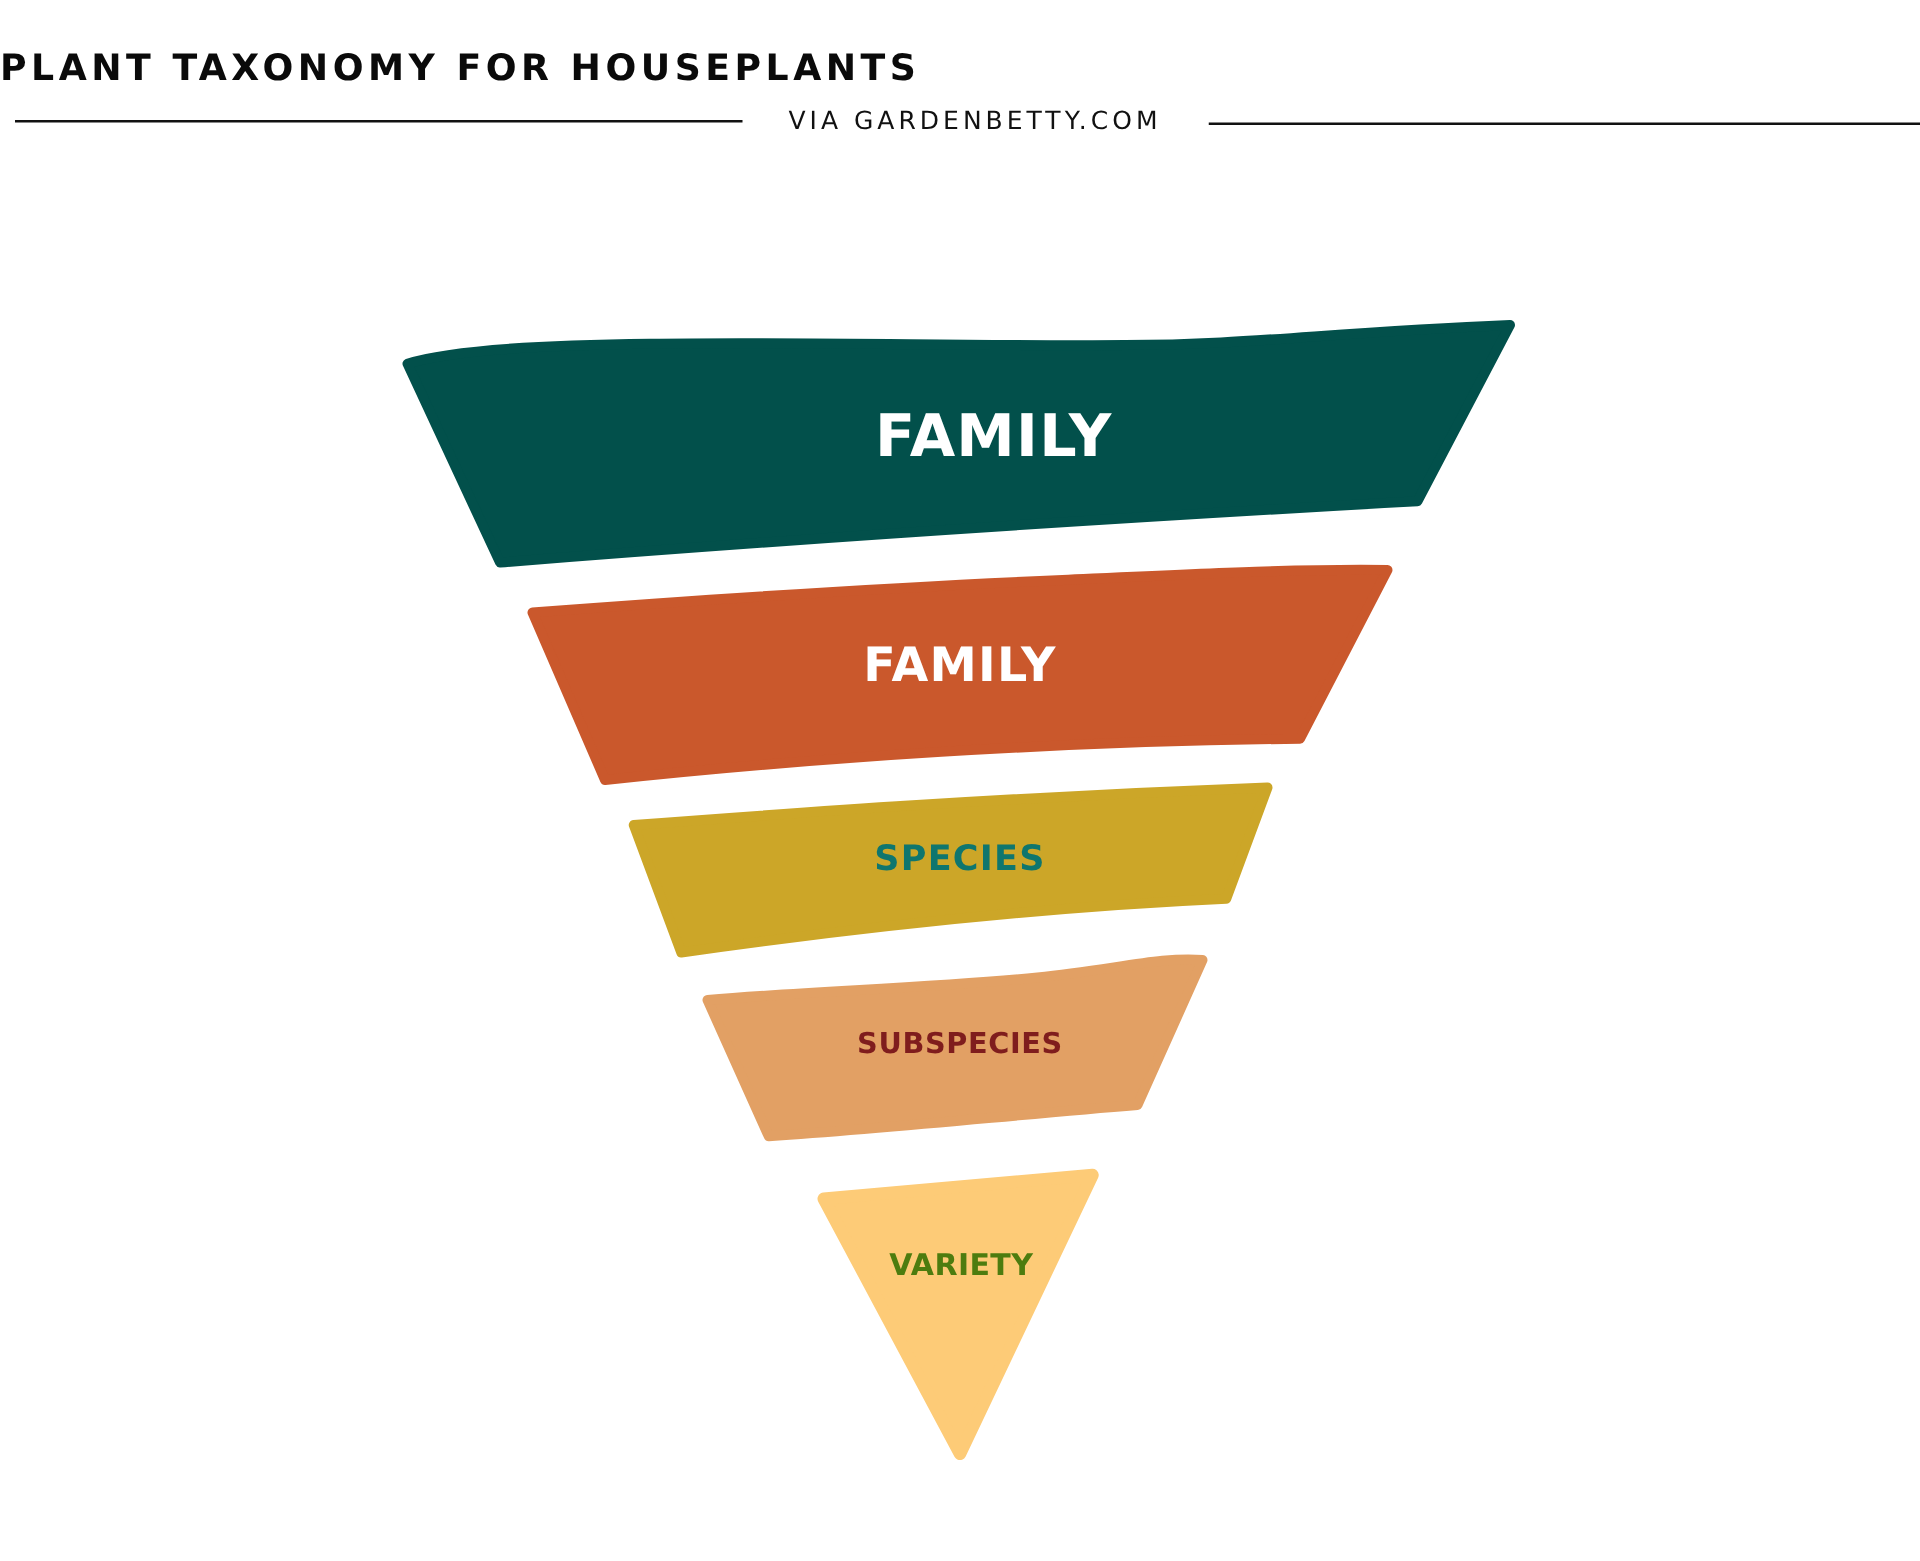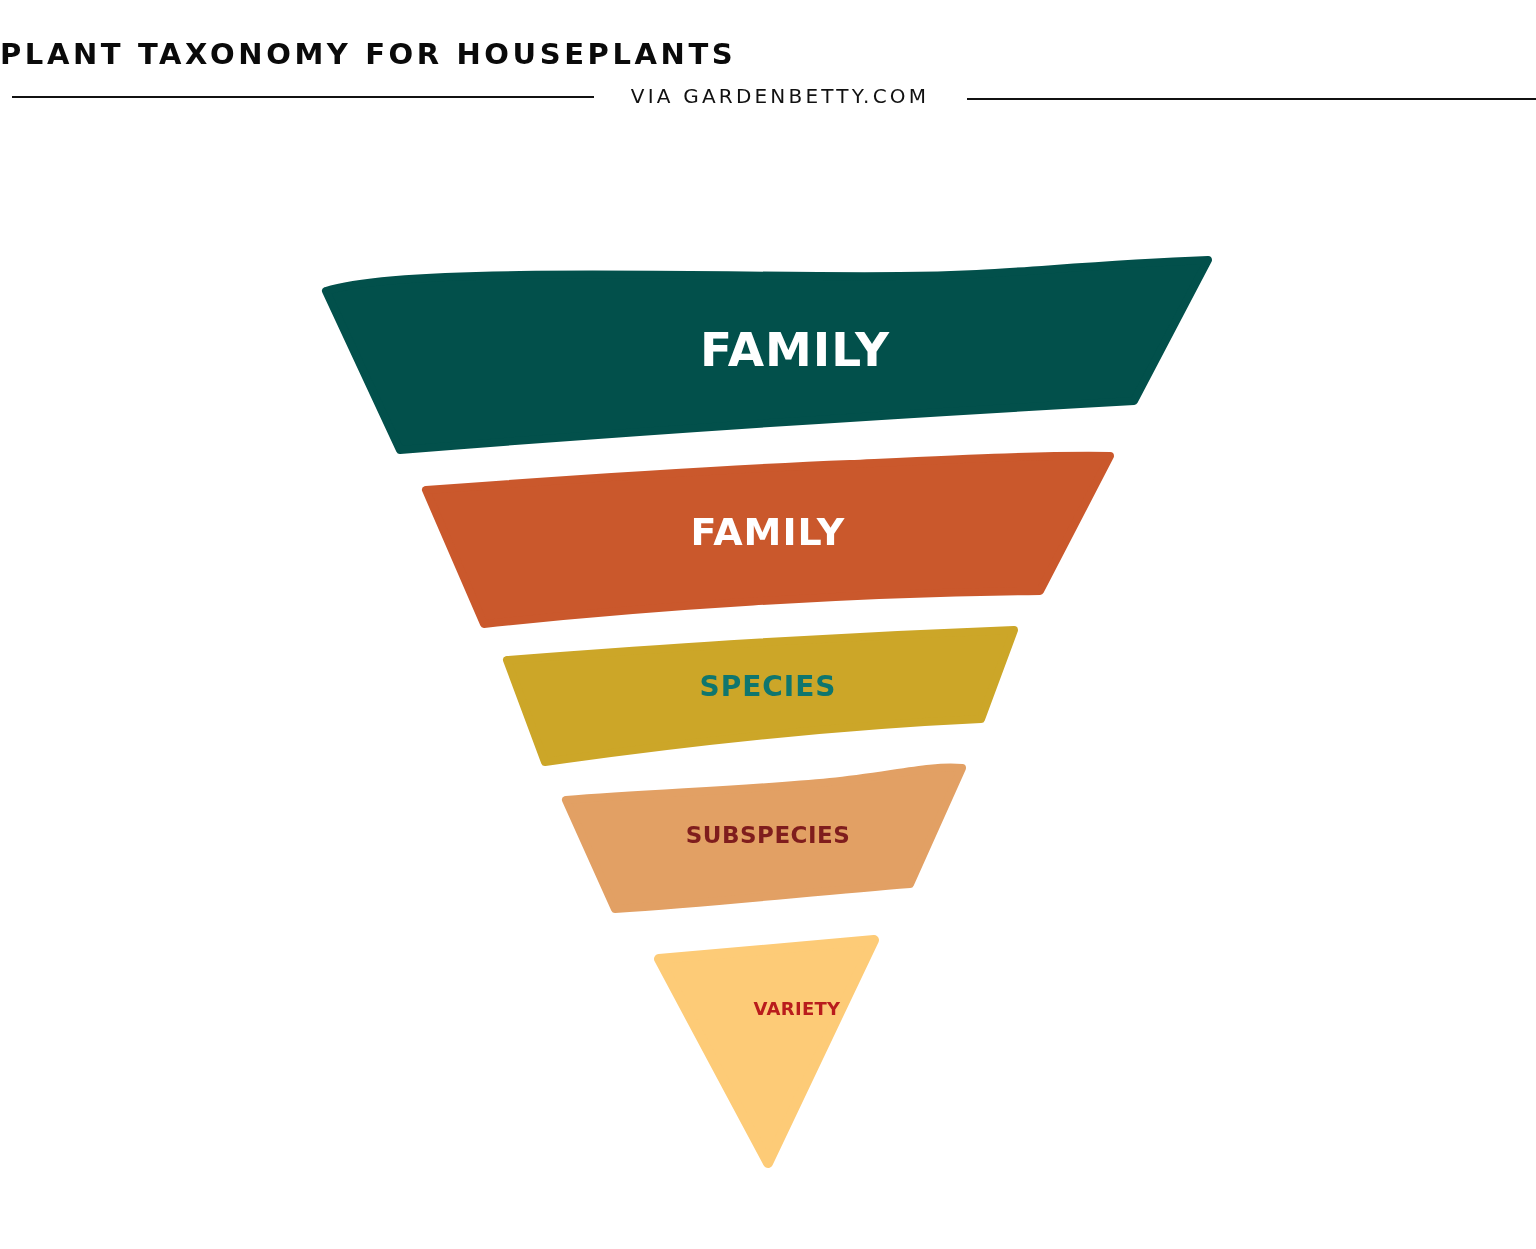--- a/index.html
+++ b/index.html
@@ -115,13 +115,13 @@
   <path fill="#FDCB77" stroke="#FDCB77" stroke-width="10" stroke-linejoin="round" d="M 659 959
            L 874 940
            L 768 1163
            Z"></path>
 </svg>
 
 <div class="level-label" style="left:768px; top:322px; font-size:47px; color:#FFFFFF;margin-left:27px;">FAMILY</div>
 <div class="level-label" style="left:768px; top:510px; font-size:38px; color:#FFFFFF;">FAMILY</div>
 <div class="level-label" style="left:768px; top:670px; font-size:28px; color:#0f766e;">SPECIES</div>
 <div class="level-label" style="left:768px; top:822px; font-size:23px; color:#7f1d1d; letter-spacing:0.5px;">SUBSPECIES</div>
-<div class="level-label" style="left:769px; top:998px; font-size:18px; color:#b91c1c; letter-spacing:0.3px;margin-left:28px;">VARIETY</div>
+<div class="level-label" style="left:769px; top:998px; font-size:24px; color:#4d7c0f; letter-spacing:0.3px;">VARIETY</div>
 
 </body></html>

